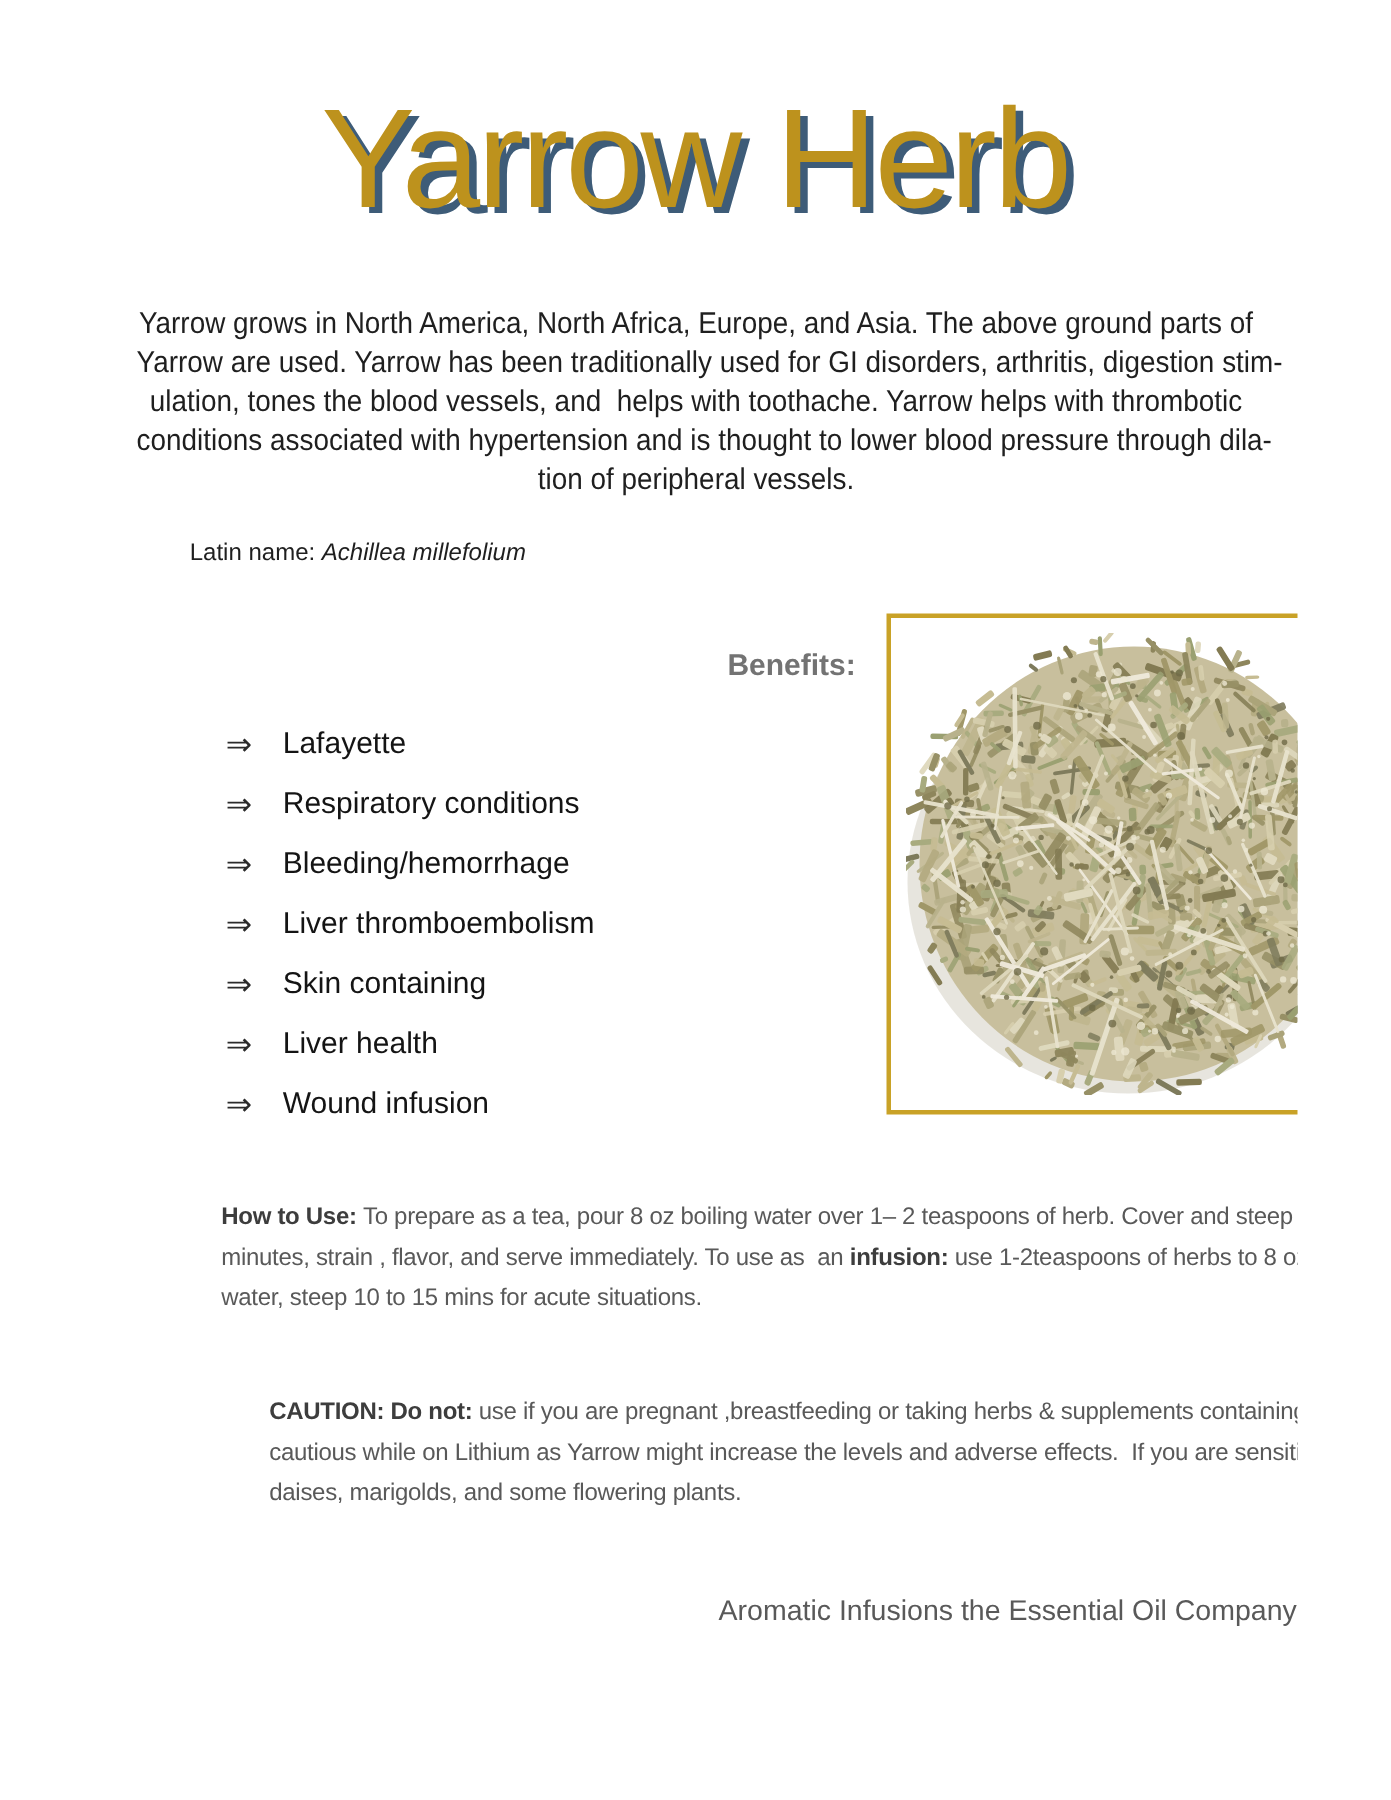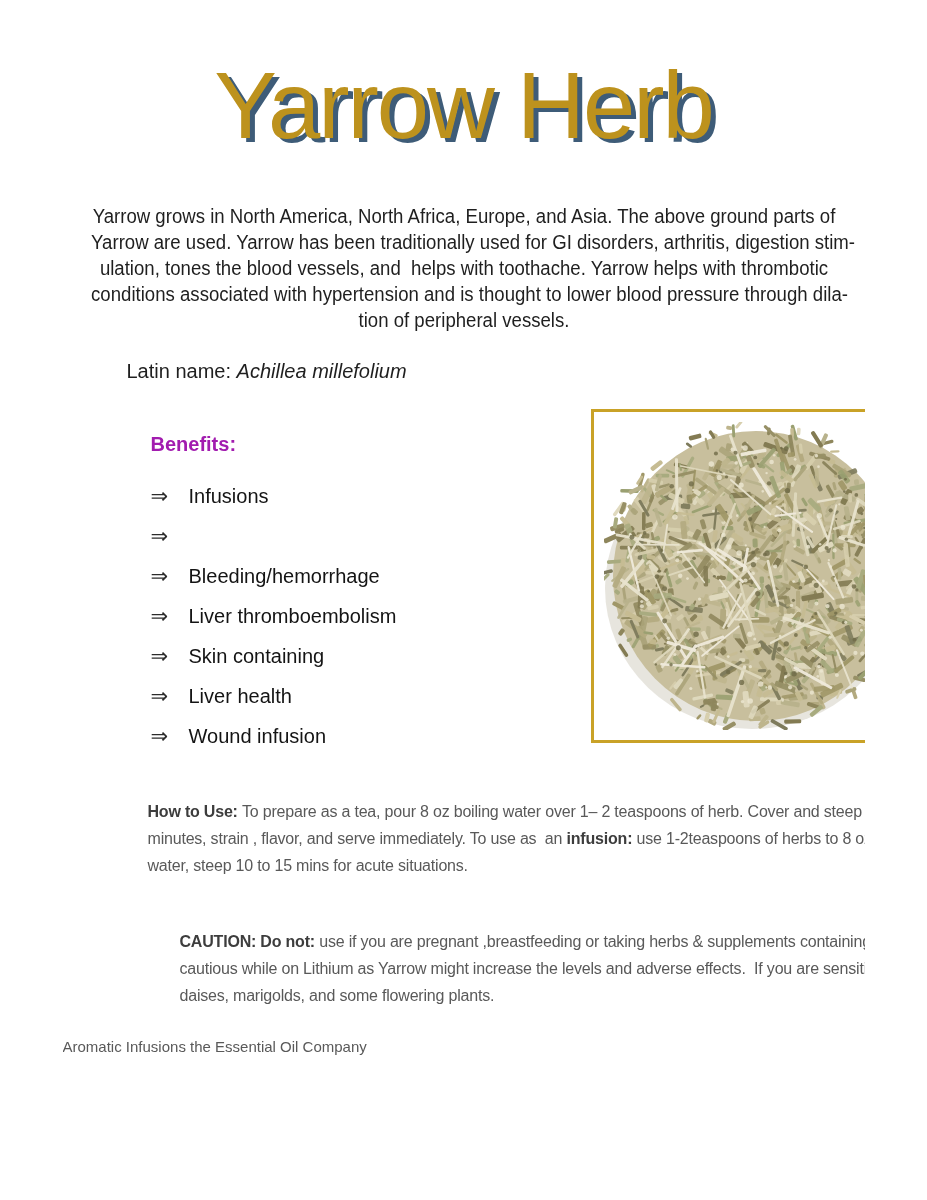--- a/index.html
+++ b/index.html
@@ -28,27 +28,27 @@
     text-align:center;
     color:var(--body-dark,#1F1F1F);
     font-size:20px;line-height:26px;
     transform:scaleX(0.93);
     transform-origin:50% 0;
   }
   .intro-line{white-space:pre;}
   
   .latin{
     position:absolute;top:360px;left:64px;
-    font-size:20px;color:var(--body-dark,#1F1F1F);
+    font-size:16px;color:var(--body-dark,#1F1F1F);
   }
   .latin .italic{font-style:italic;}
   
   .benefits{position:absolute;top:433px;left:88px;width:420px;}
   .benefits-heading{
-    font-size:20px;font-weight:bold;color:#a21caf;margin:0 0 20px 0;
+    font-size:20px;font-weight:bold;color:#737373;margin:0 0 20px 0;text-align:right;
   }
   .benefit-row{
     display:flex;align-items:center;
     height:40px;
     font-size:20px;color:#141414;
   }
   .arrow{
     width:24px;margin-right:14px;
     font-size:21px;color:#2b2b2b;
     display:inline-block;
@@ -71,23 +71,23 @@
     font-size:16px;line-height:27px;
     letter-spacing:-0.2px;
     color:var(--body-gray,#595959);
     white-space:pre-wrap;
   }
   .grayp .b{font-weight:bold;color:#3d3d3d;}
   .howto{top:798px;}
   .caution{top:928px;margin-left:32px;}
   
   .footer{
-    position:absolute;top:1032px;left:0;right:0;
-    text-align:left;
-    font-size:15px;line-height:30px;
+    position:absolute;top:1060px;left:0;right:0;
+    text-align:right;
+    font-size:19px;line-height:30px;
     color:var(--body-gray,#595959);
   }
   .footer-line{white-space:pre;}
 </style>
 </head>
 <body>
 
 <div class="page">
 
   <h1 class="title">Yarrow Herb</h1>
@@ -104,24 +104,25 @@
   <div class="latin">
     <span>Latin name: </span><span class="italic">Achillea millefolium</span>
   </div>
 
   <div class="benefits">
     <p class="benefits-heading">Benefits:</p>
     <div class="benefits-list">
 
     <div class="benefit-row">
           <span class="arrow">⇒</span>
-          <span class="benefit-label">Infusions</span>
+          <span class="benefit-label">Lafayette</span>
         </div>
         <div class="benefit-row">
           <span class="arrow">⇒</span>
+          <span class="benefit-label">Respiratory conditions</span>
         </div>
         <div class="benefit-row">
           <span class="arrow">⇒</span>
           <span class="benefit-label">Bleeding/hemorrhage</span>
         </div>
         <div class="benefit-row">
           <span class="arrow">⇒</span>
           <span class="benefit-label">Liver thromboembolism</span>
         </div>
         <div class="benefit-row">

